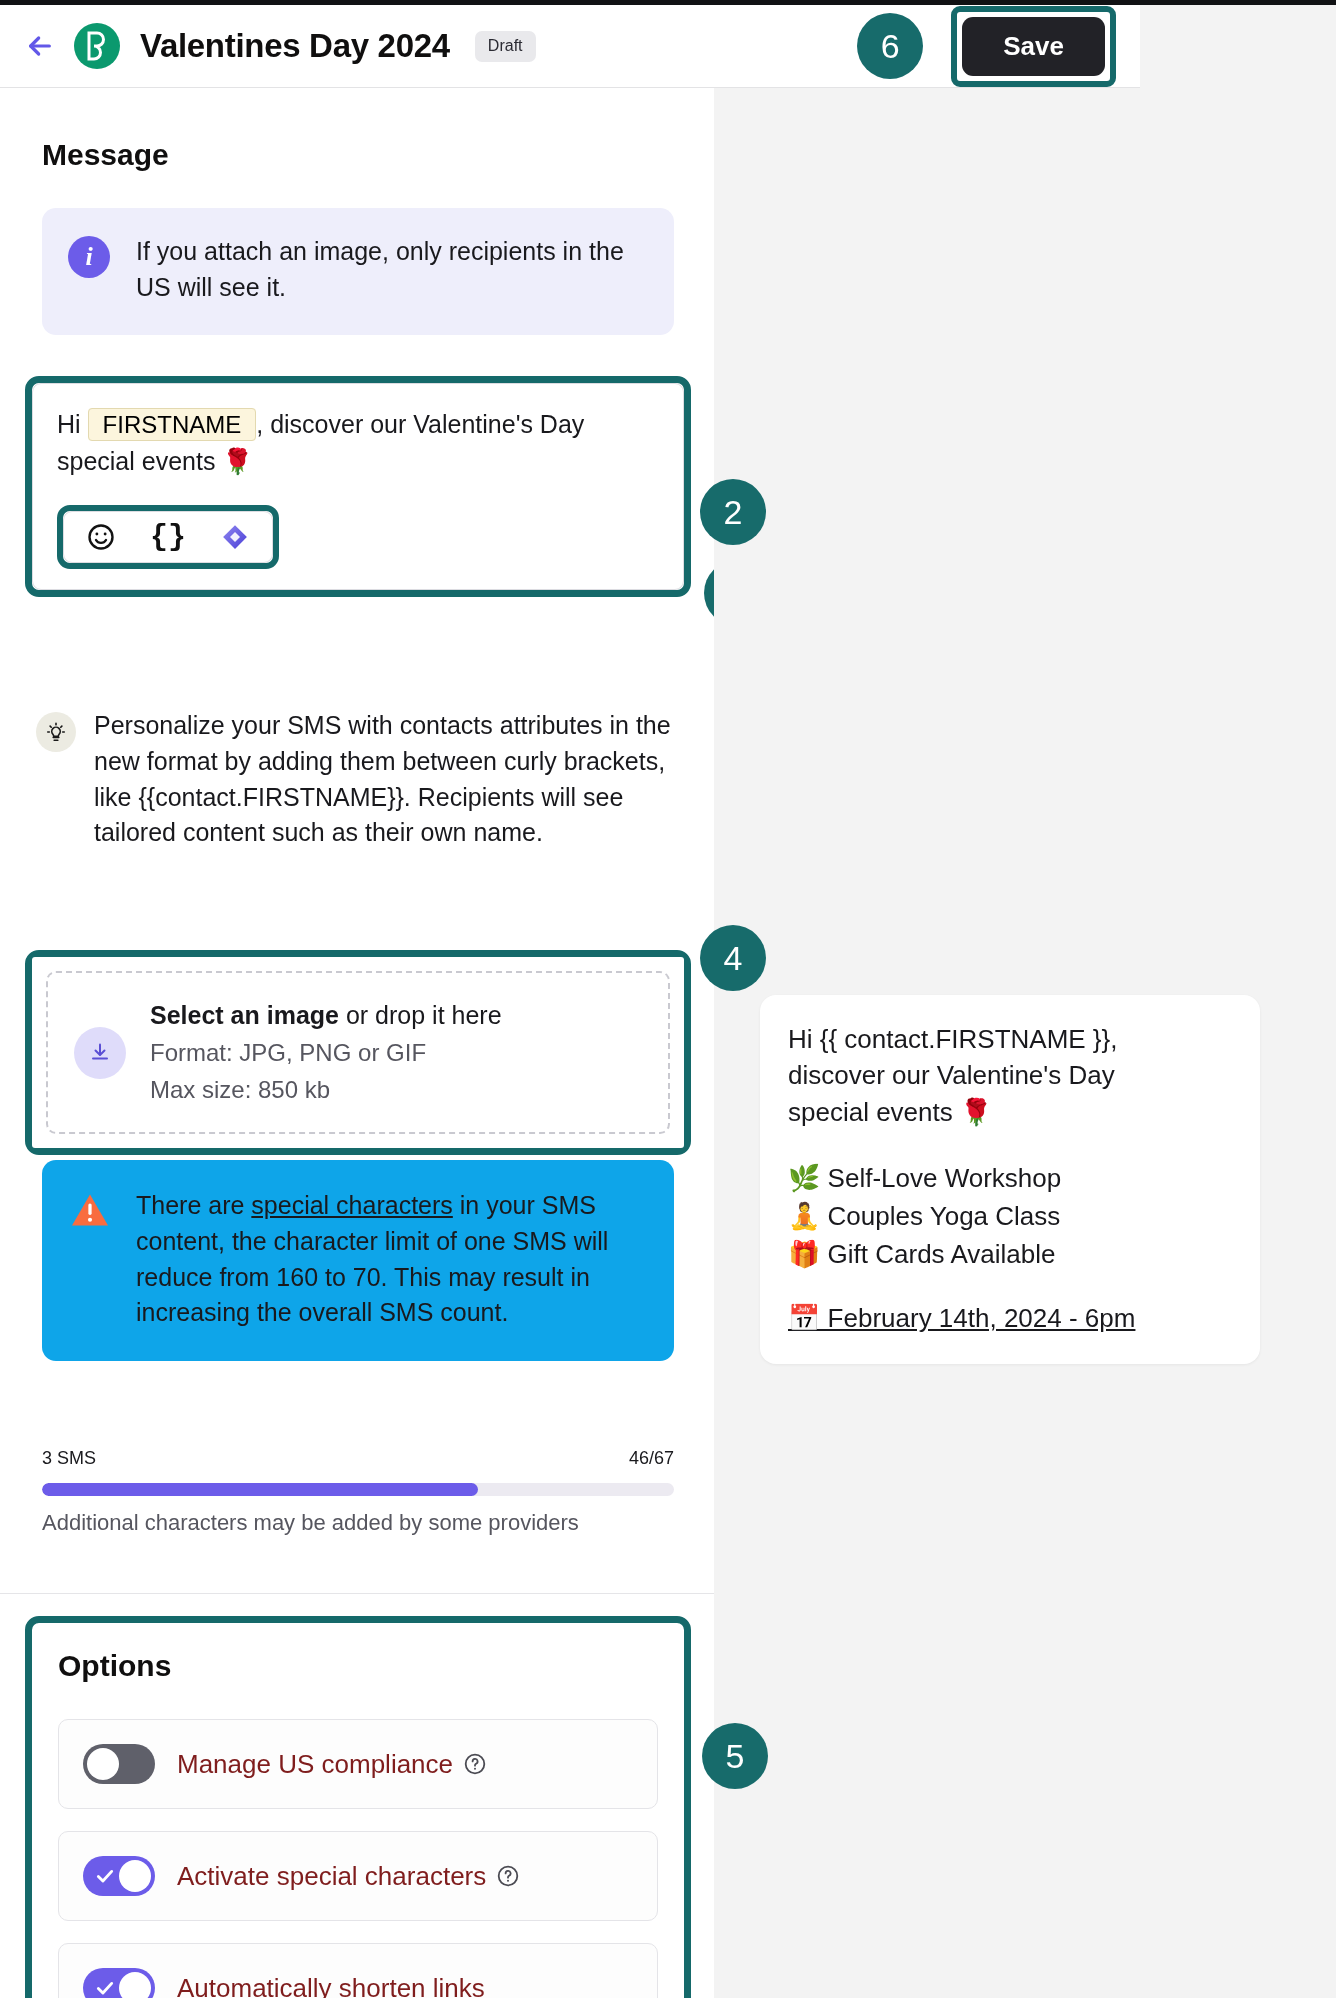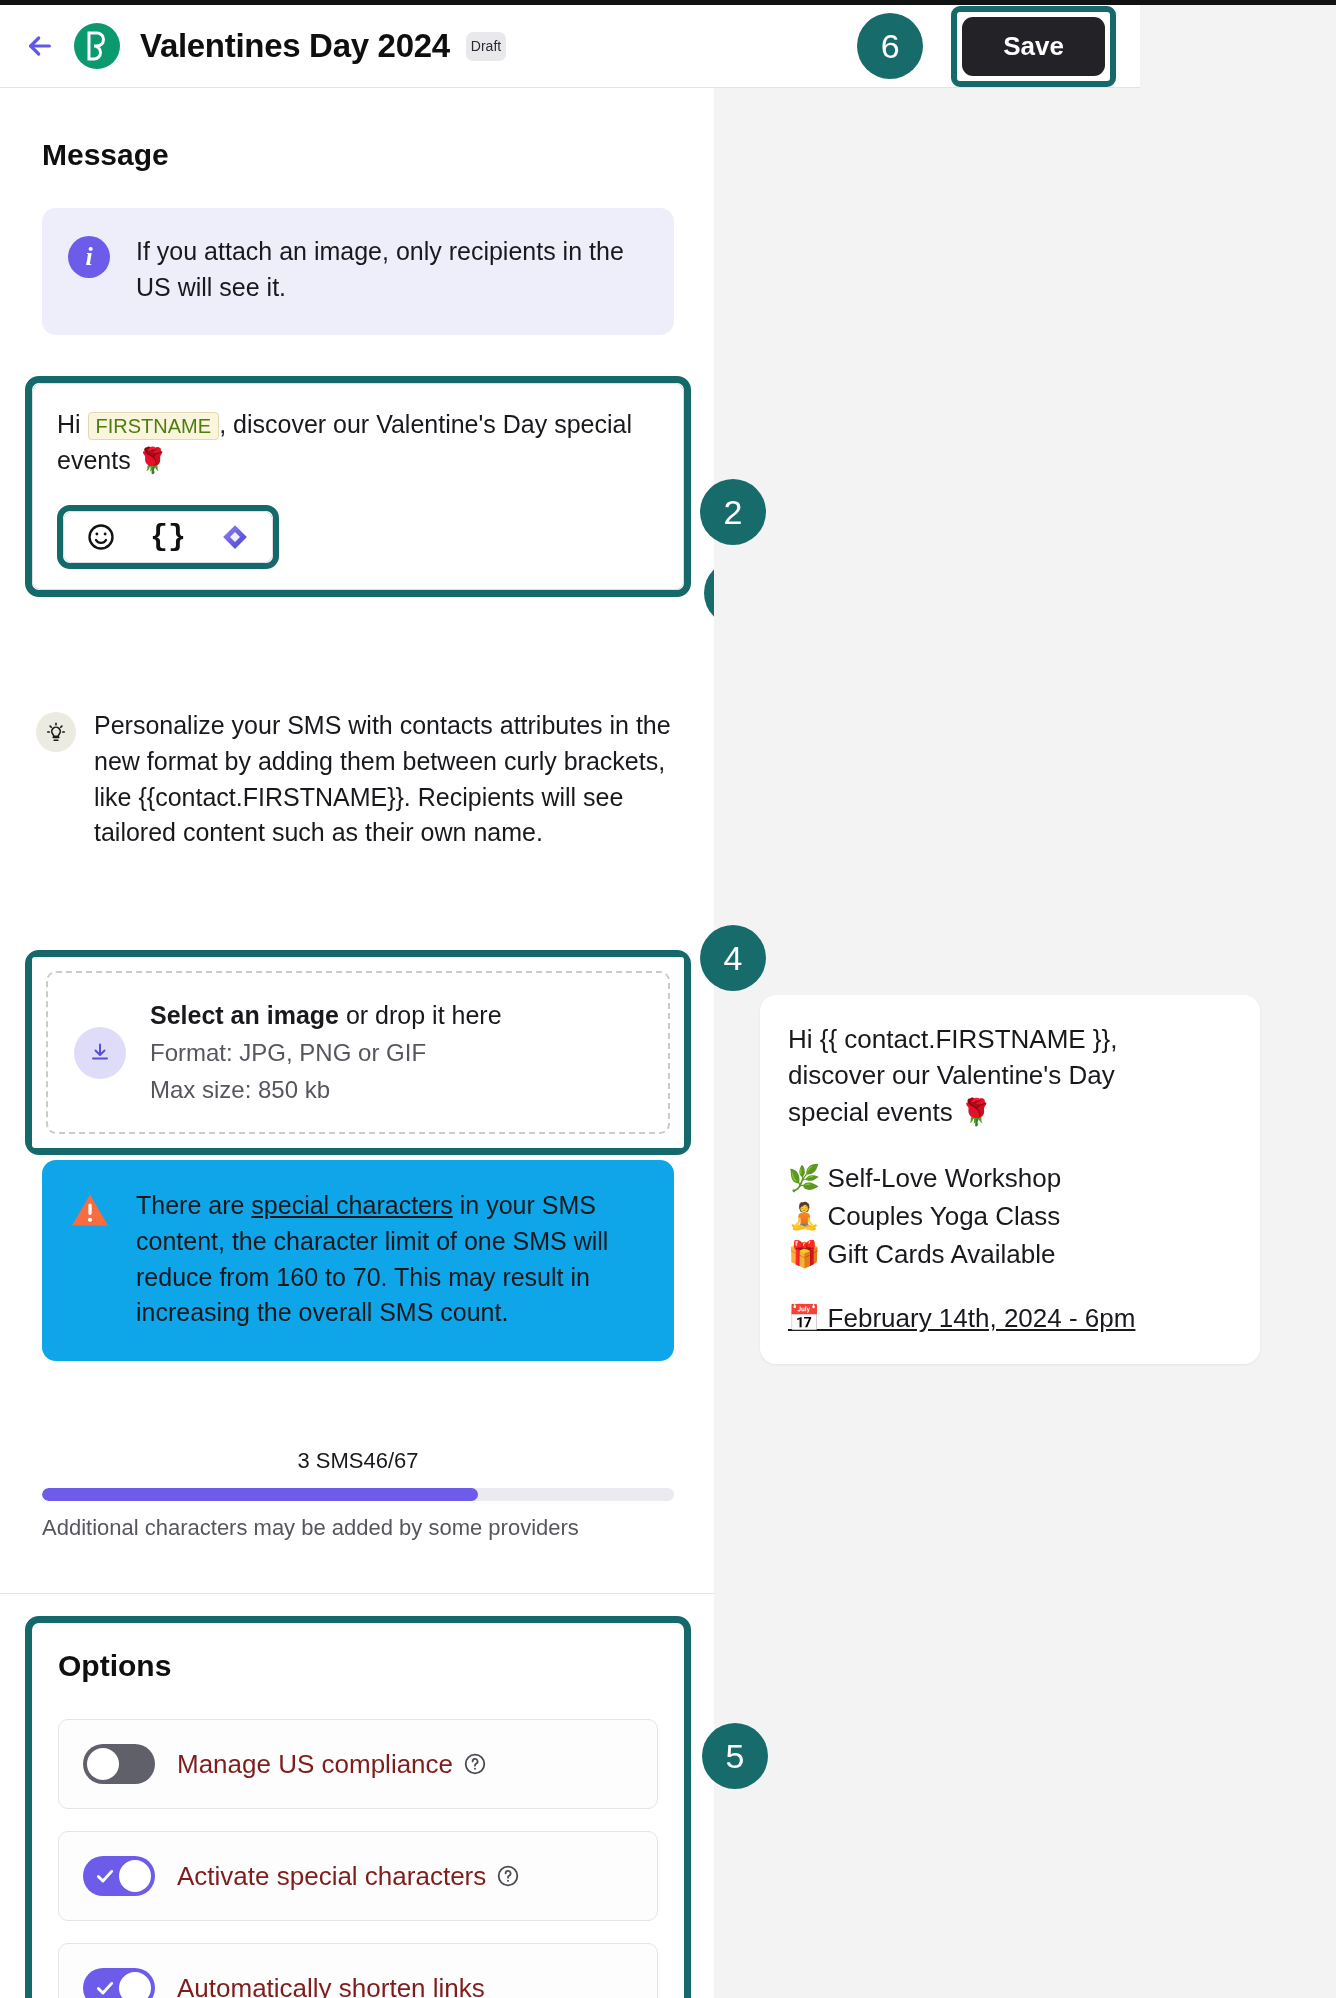--- a/index.html
+++ b/index.html
@@ -27,22 +27,22 @@
     width: 46px; height: 46px; border-radius: 50%;
     background: #0b996e; display:flex; align-items:center; justify-content:center;
     margin-left: 12px; flex: 0 0 auto;
   }
   .brand-logo svg { display:block; }
   .page-title {
     font-size: 33px; font-weight: bold; color: #100f0f;
     margin-left: 20px; white-space: nowrap; letter-spacing: -0.3px;
   }
   .status-badge {
-    margin-left: 16px; background: #e9e9ec; color: #2b2b33;
-    border-radius: 7px; padding: 6px 5px 7px; font-size: 14px; white-space: nowrap;
+    margin-left: 25px; background: #e9e9ec; color: #2b2b33;
+    border-radius: 7px; padding: 6px 13px 7px; font-size: 16px; white-space: nowrap;
   }
   .header-spacer { flex: 1 1 auto; }
   .step-badge {
     width: 66px; height: 66px; border-radius: 50%;
     background: #176b6b; color: #fff;
     display: flex; align-items: center; justify-content: center;
     font-size: 34px; font-weight: 500; flex: 0 0 auto;
   }
   .save-wrap {
     border: 6px solid #15696a; border-radius: 9px;
@@ -82,21 +82,21 @@
   
   .hl-frame { border: 7px solid #15696a; border-radius: 14px; }
 
   .editor-box {
     border: 1px solid #dcdce1; border-radius: 9px; background: #fff;
     padding: 22px 24px 20px 24px;
   }
   .editor-text { font-size: 25px; line-height: 1.45; color: #19191d; }
   .tag-chip {
     background: #fcf5dd; border: 1px solid #e3d9b0; border-radius: 4px;
-    padding: 2px 7px; font-size: 20px; color: #4d7c0f;
+    padding: 2px 14px; font-size: 24px; color: #000000;
   }
   .toolbar-frame {
     border: 6px solid #15696a; border-radius: 13px; display: inline-block; margin-top: 26px;
   }
   .toolbar {
     border: 1px solid #dcdce1; border-radius: 9px; background: #fff;
     display: flex; align-items: center; gap: 34px; padding: 10px 22px;
   }
   .tb-icon { font-size: 28px; line-height: 1; cursor: pointer; color:#111; display:flex; align-items:center; }
   .tb-icon svg { display:block; }
@@ -125,21 +125,21 @@
 
   
   .warn-callout {
     background: #0ea5e9; border-radius: 14px; display: flex;
     align-items: flex-start; padding: 28px 28px 30px 28px;
   }
   .warn-text { margin-left: 26px; font-size: 25px; line-height: 1.43; color: #19191d; }
   .warn-text u { text-decoration: underline; }
 
   
-  .counter-row { display: flex; justify-content: center; align-items: baseline; font-size: 22px; color: #19191d; }
+  .counter-row { display: flex; justify-content: space-between; align-items: baseline; font-size: 18px; color: #19191d; }
   .progress-track { height: 13px; background: #eceaf1; border-radius: 7px; margin-top: 14px; overflow: hidden; }
   .progress-fill { height: 100%; width: 68.7%; background: #6c5ce9; border-radius: 7px; }
   .progress-note { font-size: 22px; color: #56565f; margin-top: 14px; }
 
   .divider { height: 1px; background: #e5e5e8; }
 
   
   .options-card { background: #fff; border-radius: 12px; padding: 26px 26px 34px 26px; }
   .option-row {
     border: 1px solid #e4e4e8; border-radius: 10px; background: #fdfdfd;

